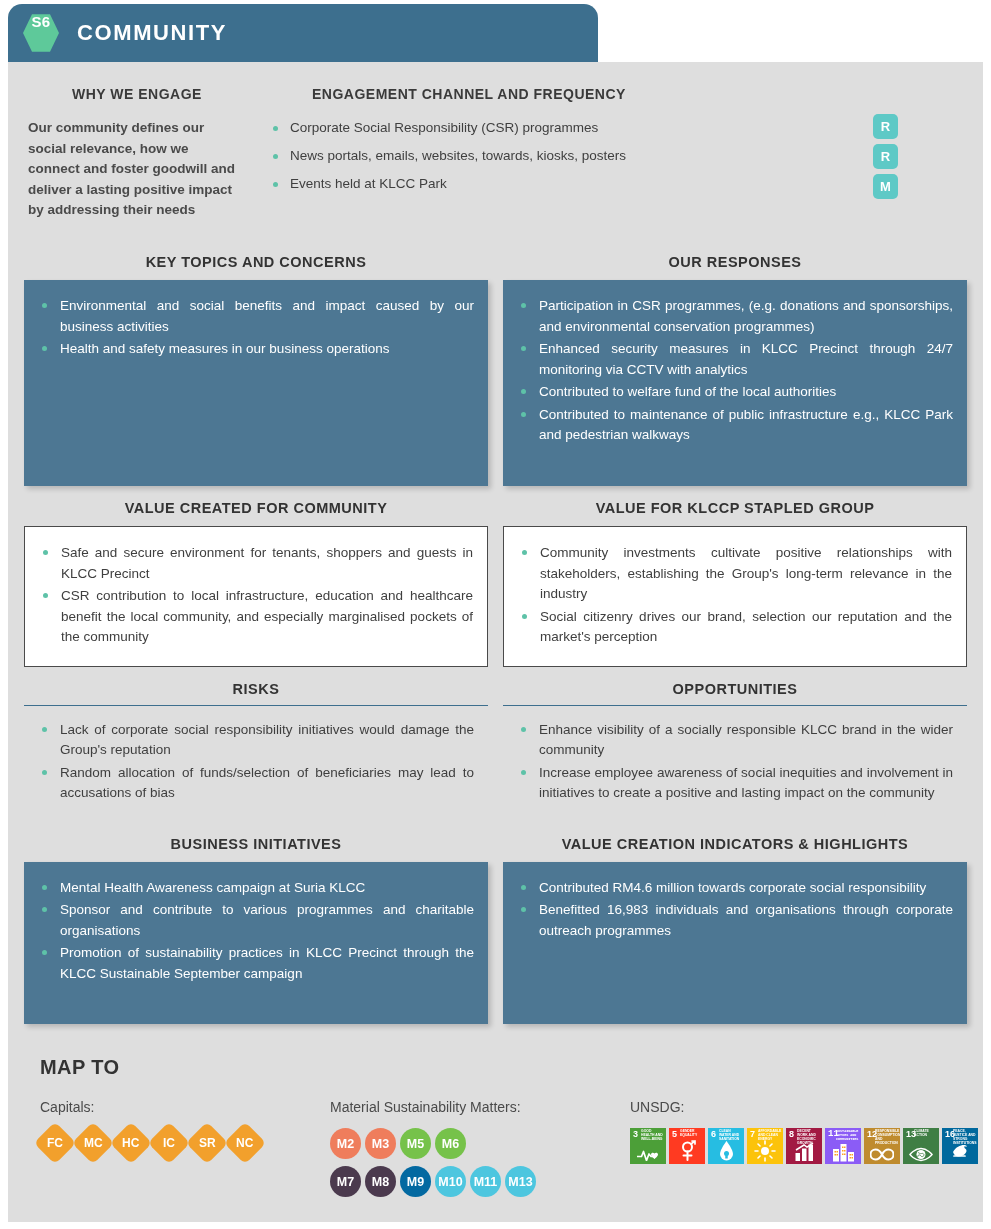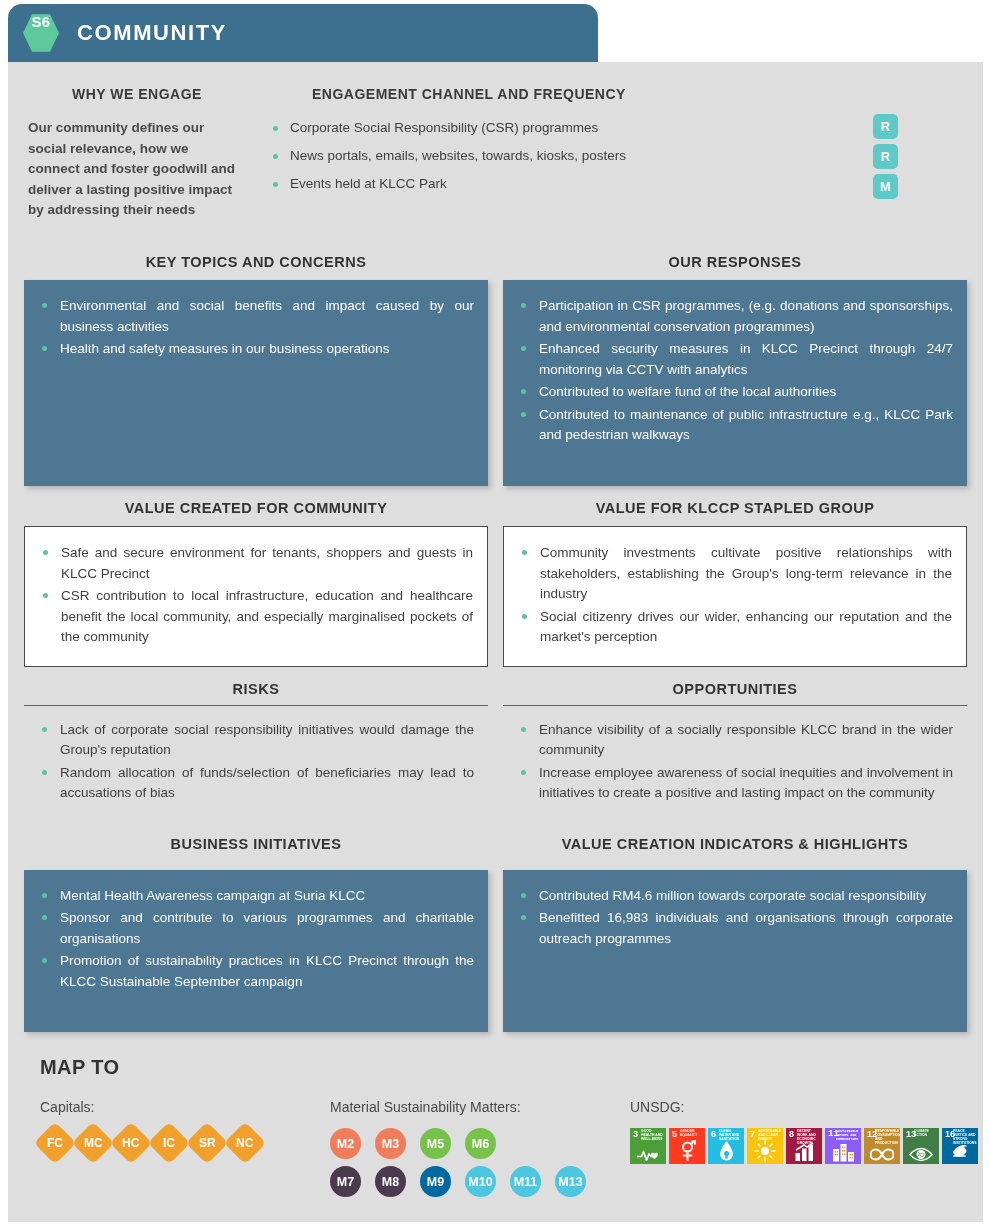--- a/index.html
+++ b/index.html
@@ -176,21 +176,21 @@
     width: 5px; height: 5px;
     border-radius: 50%;
     background: #5ec2a8;
   }
   .box.filled li { color: #ffffff; }
   .box.outlined li, .box.bare li { color: #3f3f3f; }
 
   .h-210 { min-height: 206px; }
   .h-135 { min-height: 130px; }
   .h-110 { min-height: 105px; }
-  .h-165 { min-height: 162px; margin-top: 8px; }
+  .h-165 { min-height: 162px; }
 
   
   .mapto {
     position: absolute;
     left: 0; bottom: 0; right: 0;
     padding: 0 32px 18px 32px;
   }
   .mapto-title {
     font-size: 20px;
     font-weight: bold;
@@ -219,21 +219,21 @@
     justify-content: center;
     flex: 0 0 auto;
   }
   .diamond span {
     transform: rotate(-45deg);
     color: #ffffff;
     font-size: 12px;
     font-weight: bold;
   }
 
-  .circle-row { display: flex; gap: 14px; margin-bottom: 7px; }
+  .circle-row { display: flex; gap: 4px; margin-bottom: 7px; }
   .circle {
     width: 31px; height: 31px;
     border-radius: 50%;
     display: flex;
     align-items: center;
     justify-content: center;
     color: #ffffff;
     font-size: 12.5px;
     font-weight: bold;
     flex: 0 0 auto;
@@ -339,21 +339,21 @@
             <li>Safe and secure environment for tenants, shoppers and guests in KLCC Precinct</li>
             <li>CSR contribution to local infrastructure, education and healthcare benefit the local community, and especially marginalised pockets of the community</li>
           </ul>
         </div>
       </div>
       <div class="cell">
         <div class="sec-title">VALUE FOR KLCCP STAPLED GROUP</div>
         <div class="box outlined h-135">
           <ul>
             <li>Community investments cultivate positive relationships with stakeholders, establishing the Group's long-term relevance in the industry</li>
-            <li>Social citizenry drives our wider, enhancing our reputation and the market's perception</li>
+            <li>Social citizenry drives our brand, selection our reputation and the market's perception</li>
           </ul>
         </div>
       </div>
     </div>
 
     <div class="row">
       <div class="cell">
         <div class="sec-title with-rule">RISKS</div>
         <div class="box bare h-110">
           <ul>

